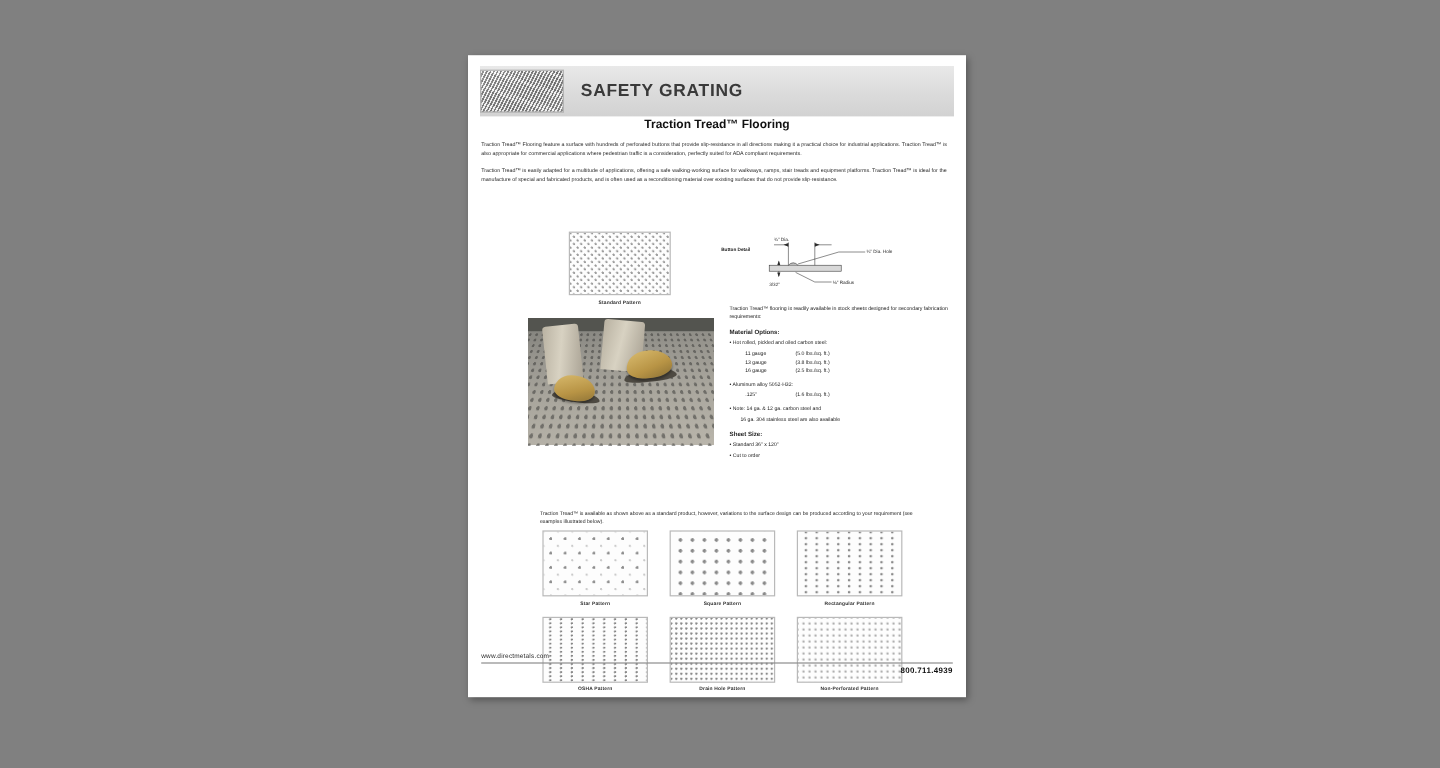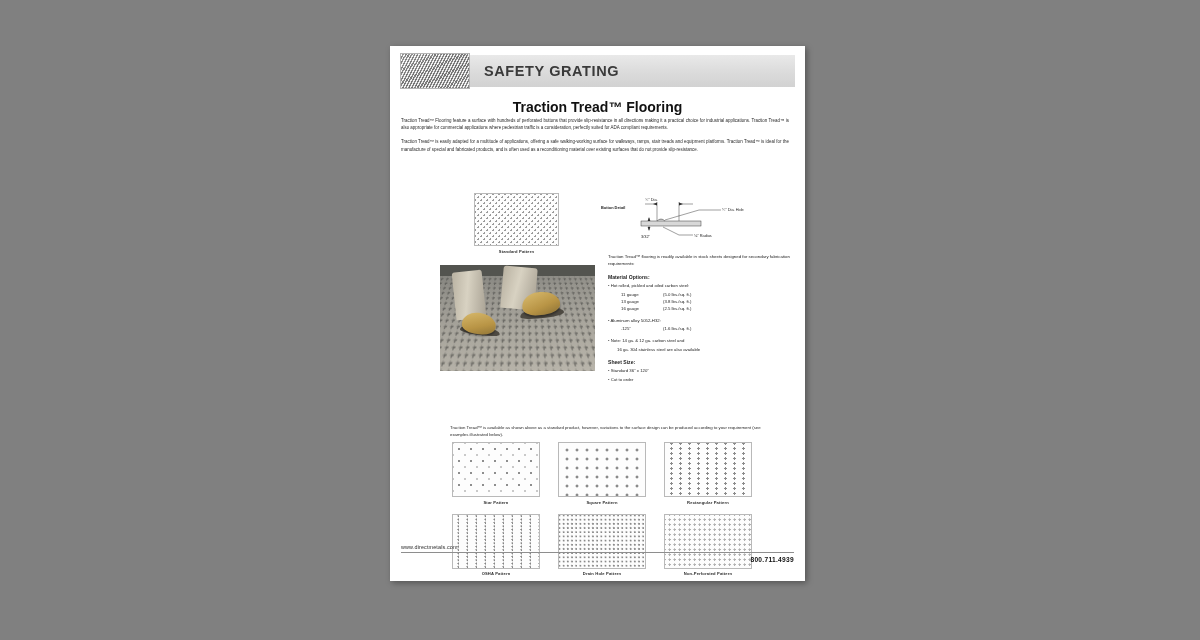--- a/index.html
+++ b/index.html
@@ -14,42 +14,42 @@
   #page {
     position: absolute; left: 390px; top: 46px;
     width: 415px; height: 535px;
     background: #ffffff;
     box-shadow: 2px 2px 6px rgba(0,0,0,0.35);
   }
 
   
   .header-bar {
     position: absolute; left: 10px; top: 9px;
-    width: 395px; height: 32px;
+    width: 395px; height: 42px;
     background: linear-gradient(to bottom, #e9e9e9 0%, #dcdcdc 50%, #d2d2d2 100%);
     display: flex; align-items: center;
   }
   .logo-tile {
     width: 70px; height: 36px; flex: 0 0 70px;
     background:
       repeating-linear-gradient(118deg, rgba(255,255,255,.85) 0 1.2px, rgba(120,120,120,.75) 1.2px 2.6px),
       repeating-linear-gradient(28deg, rgba(40,40,40,.38) 0 2px, rgba(230,230,230,.30) 2px 4.4px),
       linear-gradient(150deg,#f2f2f2 0%, #9b9b9b 38%, #6f6f6f 62%, #bdbdbd 100%);
     border: 1px solid #b4b4b4;
   }
   .header-title {
     margin-left: 14px;
     font-size: 14.5px; font-weight: bold; color: #3a3a3a;
     letter-spacing: .6px;
   }
 
   
   .doc-title {
     position: absolute; left: 0; top: 53px; width: 415px;
-    text-align: center; font-size: 14px; font-weight: bold; color: #111;
+    text-align: center; font-size: 10px; font-weight: bold; color: #111;
   }
   .intro { position: absolute; left: 11px; top: 71px; width: 388px; }
   .intro p {
     font-size: 4.45px; line-height: 1.62; color: #2a2a2a;
     text-align: justify; margin-bottom: 7px;
   }
 
   
   .std-swatch-wrap { position: absolute; left: 84px; top: 147px; width: 85px; }
   .swatch {

